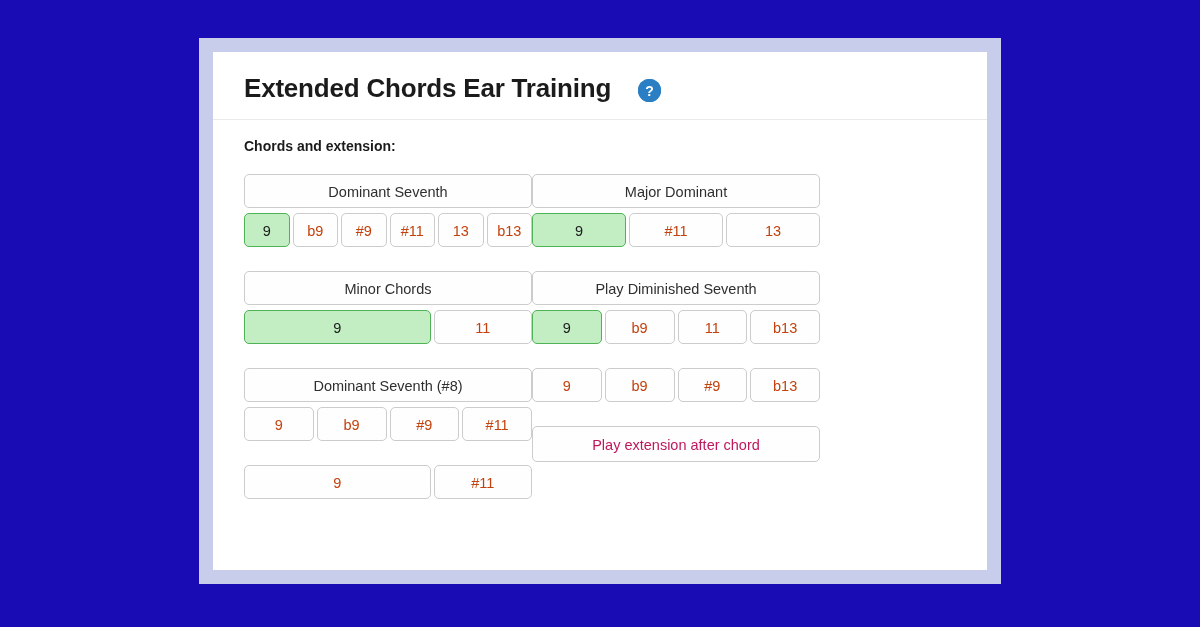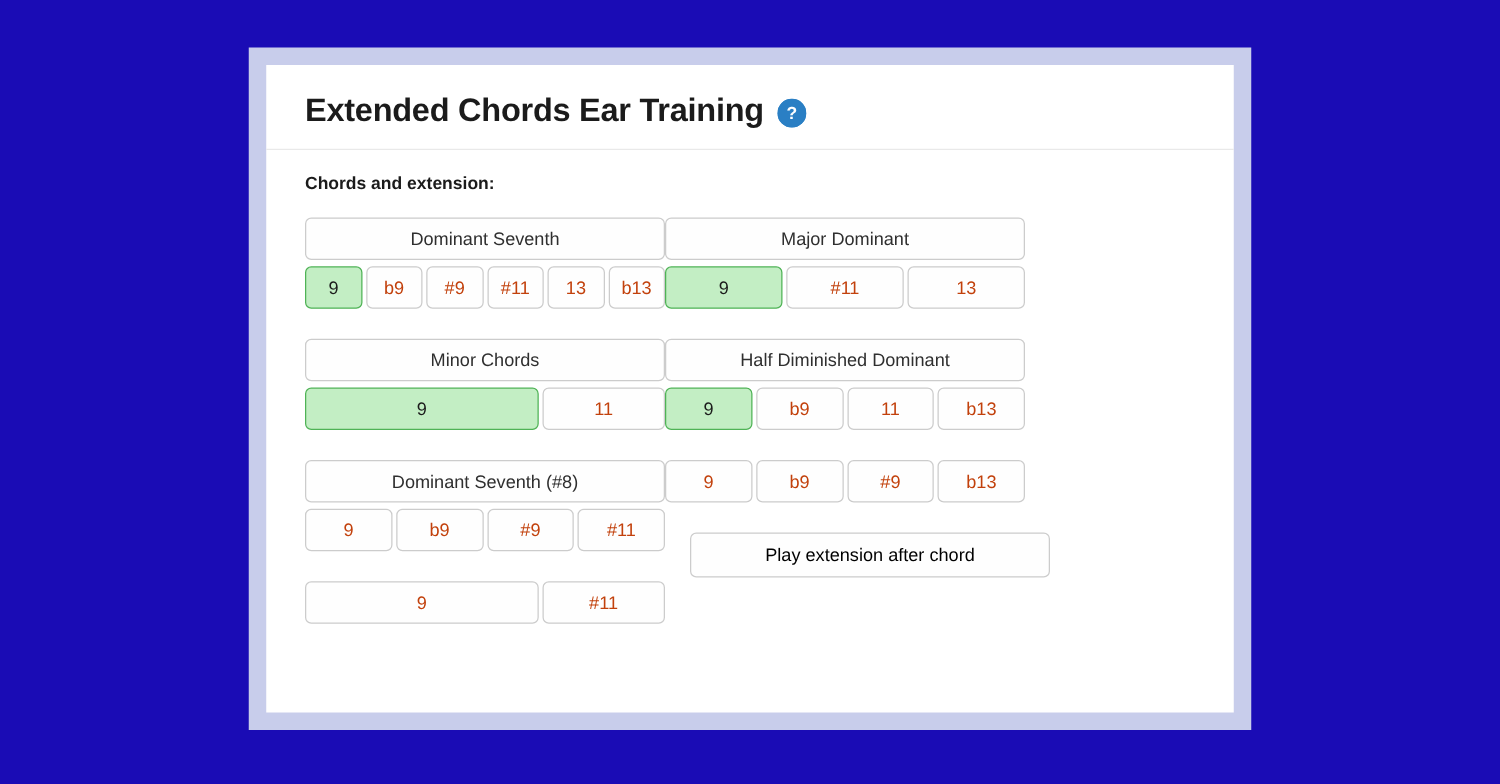--- a/index.html
+++ b/index.html
@@ -39,21 +39,21 @@
   }
 
   
   .card-header {
     padding: 22px 31px 16px 31px;
     border-bottom: 1px solid #e9e9e9;
   }
   .title-row {
     display: flex;
     align-items: center;
-    gap: 11px;
+    gap: 27px;
   }
   .page-title {
     font-size: 26px;
     font-weight: bold;
     color: #1b1b1b;
     letter-spacing: -0.2px;
     line-height: 1.1;
     white-space: nowrap;
   }
   .help-icon {
@@ -140,28 +140,27 @@
   
   .ext-btn.w-wide  { flex: 2.05 1 0; }
   .ext-btn.w-norm  { flex: 1 1 0; }
 
   .standalone-btn {
     display: block;
     width: 100%;
     height: 36px;
     line-height: 34px;
     font-size: 14.5px;
-    color: #000000;
+    color: #be185d;
     background: #fefefe;
     border: 1px solid #cccccc;
     border-radius: 5px;
     cursor: pointer;
     font-family: "Liberation Sans", sans-serif;
     margin-top: 2px;
-    margin-left: 20px;
   }
 </style>
 </head>
 <body>
 
 <div class="page">
   <div class="card-outer">
     <div class="card">
 
       <div class="card-header">
@@ -218,21 +217,21 @@
           <div class="col" id="col-right">
               <div class="chord-group">
                 <button class="chord-name-btn">Major Dominant</button>
                 <div class="ext-row">
                   <button class="ext-btn w-norm selected" aria-pressed="true">9</button>
                   <button class="ext-btn w-norm" aria-pressed="false">#11</button>
                   <button class="ext-btn w-norm" aria-pressed="false">13</button>
                 </div>
               </div>
               <div class="chord-group">
-                <button class="chord-name-btn">Half Diminished Dominant</button>
+                <button class="chord-name-btn">Play Diminished Seventh</button>
                 <div class="ext-row">
                   <button class="ext-btn w-norm selected" aria-pressed="true">9</button>
                   <button class="ext-btn w-norm" aria-pressed="false">b9</button>
                   <button class="ext-btn w-norm" aria-pressed="false">11</button>
                   <button class="ext-btn w-norm" aria-pressed="false">b13</button>
                 </div>
               </div>
               <div class="chord-group">
                 <div class="ext-row">
                   <button class="ext-btn w-norm" aria-pressed="false">9</button>

